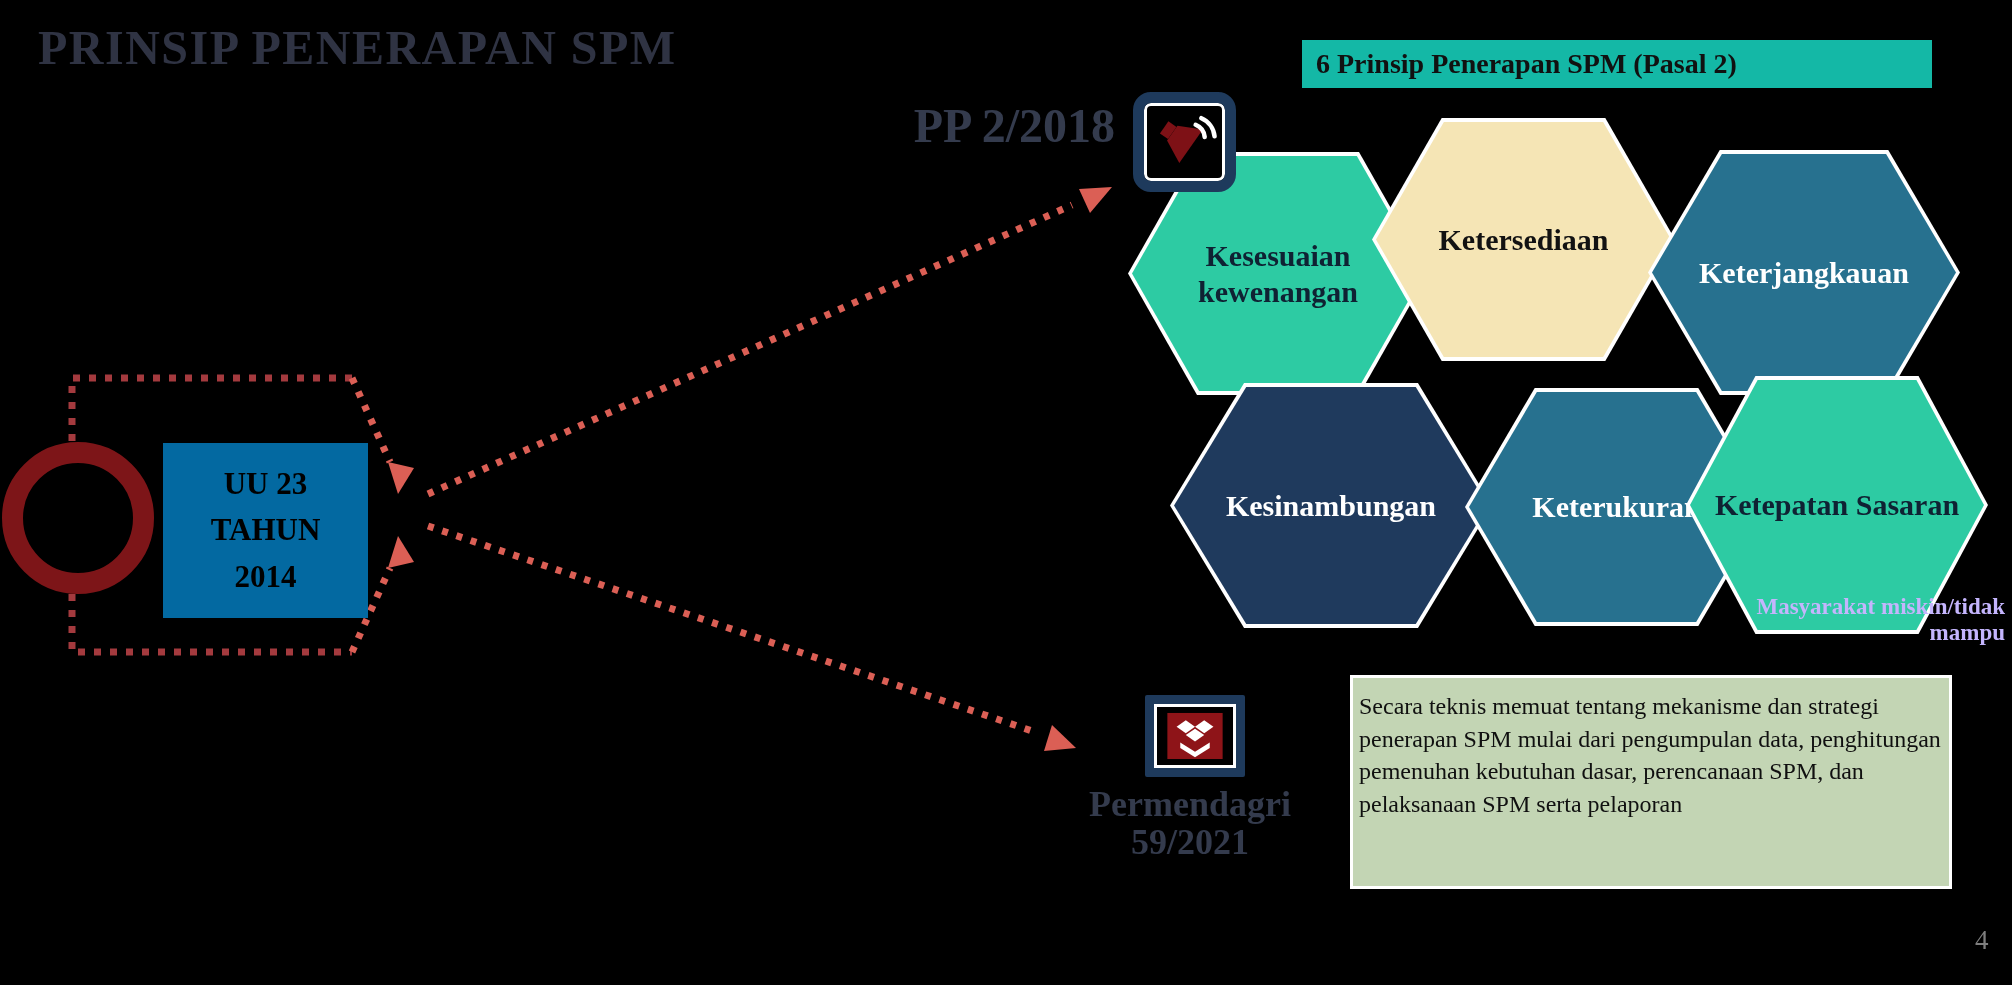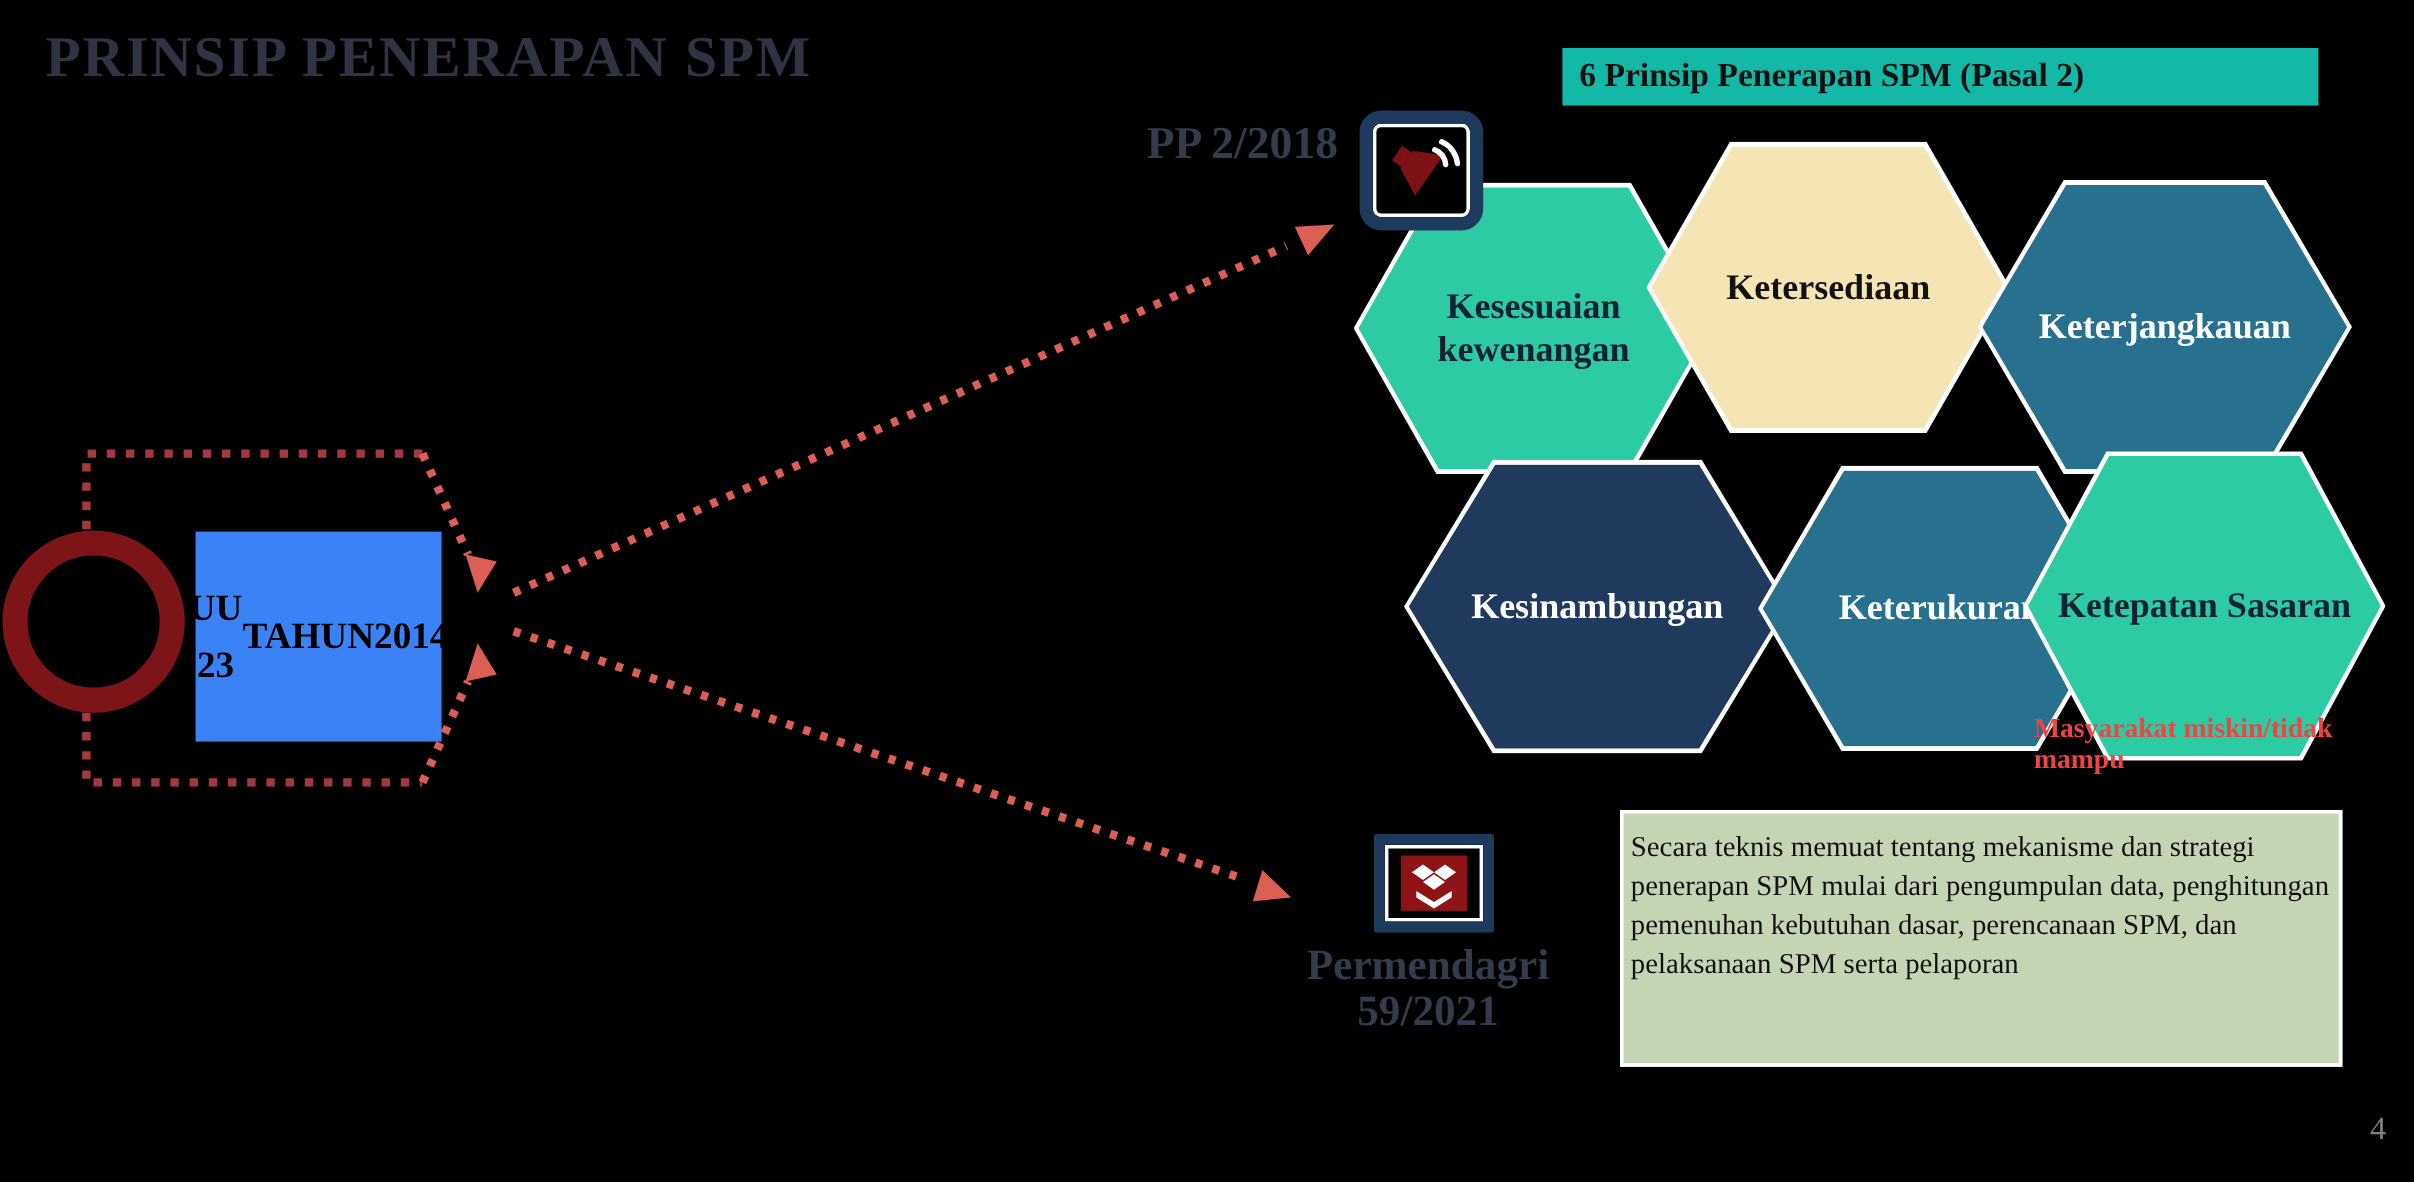--- a/index.html
+++ b/index.html
@@ -23,28 +23,28 @@
   
   .overlay{position:absolute; left:0; top:0; z-index:1; pointer-events:none;}
   
   .ring{
     position:absolute; left:2px; top:442px; width:152px; height:152px;
     box-sizing:border-box; border:21px solid #7D1518; border-radius:50%;
     background:#000; z-index:2;
   }
   .uu-box{
     position:absolute; left:163px; top:443px; width:205px; height:175px;
-    background:#3b82f6; z-index:3; display:flex; flex-direction:row;
+    background:#0369a1; z-index:3; display:flex; flex-direction:column;
     align-items:center; justify-content:center; text-align:center;
   }
   .uu-box span{font-size:31px; font-weight:bold; color:#000; line-height:1.5;}
   
   .pp-label{
     position:absolute; left:900px; top:98px; width:215px; text-align:right;
-    font-size:38px; font-weight:bold; color:#343B4D; z-index:5;
+    font-size:48px; font-weight:bold; color:#343B4D; z-index:5;
   }
   .icon-frame{
     position:absolute; box-sizing:border-box; background:#000;
     border:11px solid #1E3A5C; border-radius:18px;
     box-shadow:inset 0 0 0 3px #fff; z-index:10;
     display:flex; align-items:center; justify-content:center;
   }
   .pp-frame{left:1133px; top:92px; width:103px; height:100px;}
   .pmd-frame{left:1145px; top:695px; width:100px; height:82px; border-width:9px; border-radius:2px;}
   .pmd-label{
@@ -70,22 +70,22 @@
   .hex3{left:1648px; top:150px; width:312px; height:245px; z-index:4;}
   .hex3 .hex-inner{background:#27718F;} .hex3 .hex-label{color:#fff;}
   .hex4{left:1170px; top:383px; width:322px; height:245px; z-index:5;}
   .hex4 .hex-inner{background:#1F3A5D;} .hex4 .hex-label{color:#fff;}
   .hex5{left:1465px; top:388px; width:303px; height:238px; z-index:6;}
   .hex5 .hex-inner{background:#27718F;} .hex5 .hex-label{color:#fff;}
   .hex6{left:1686px; top:376px; width:302px; height:258px; z-index:7;}
   .hex6 .hex-inner{background:#2DCBA3;} .hex6 .hex-label{color:#0F2233;}
   
   .masyarakat{
-    position:absolute; left:1695px; top:594px; width:310px; text-align:left;
-    font-size:23px; font-weight:bold; color:#ef4444; line-height:1.15; z-index:8;
+    position:absolute; left:1695px; top:594px; width:310px; text-align:right;
+    font-size:23px; font-weight:bold; color:#c4b5fd; line-height:1.15; z-index:8;
   }
   .desc-box{
     position:absolute; left:1350px; top:675px; width:602px; height:214px;
     box-sizing:border-box; background:#C3D5B4; border:3px solid #fff;
     padding:12px 6px; z-index:5;
   }
   .desc-box p{margin:0; font-size:24px; line-height:1.36; color:#101010;}
   .page-number{
     position:absolute; left:1975px; top:925px; font-size:27px; color:#7E7E7E; z-index:5;
   }

